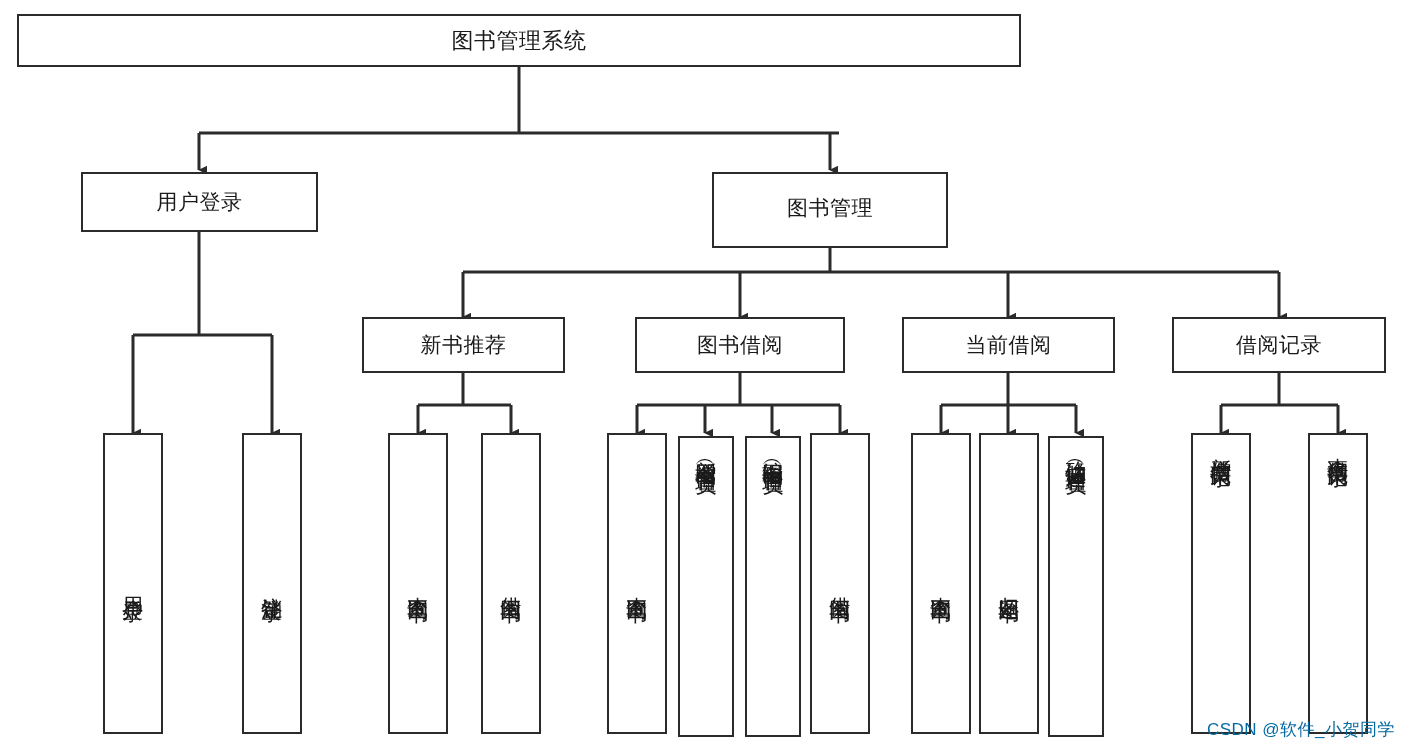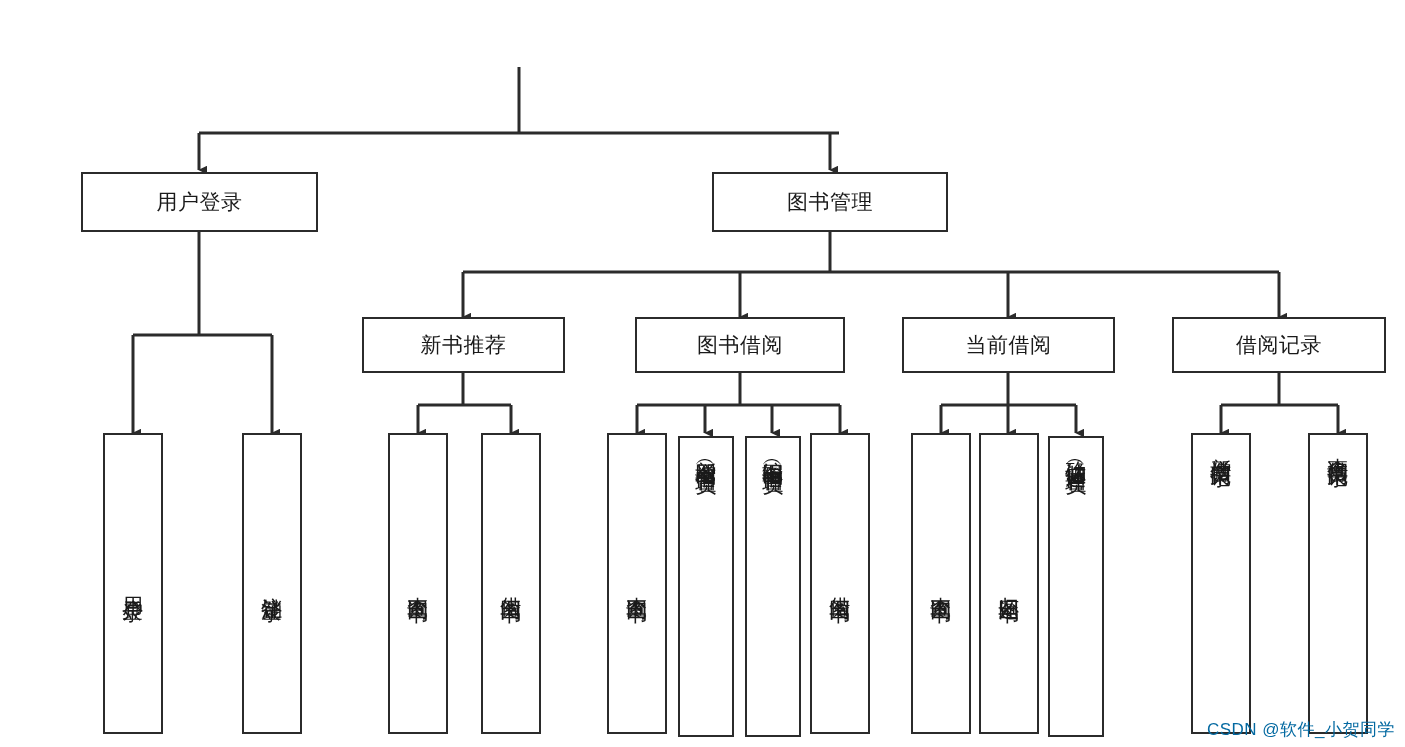--- a/index.html
+++ b/index.html
@@ -117,25 +117,28 @@
       <path d="M1008,405 L1008,433" marker-end="url(#arw)"></path>
       <path d="M1076,405 L1076,433" marker-end="url(#arw)"></path>
 
       <path d="M1279,373 L1279,405"></path>
       <path d="M1221,405 L1338,405"></path>
       <path d="M1221,405 L1221,433" marker-end="url(#arw)"></path>
       <path d="M1338,405 L1338,433" marker-end="url(#arw)"></path>
     </g>
   </svg>
 
+  <div class="node root" style="left:17px; top:14px; width:1004px; height:53px;">
+    <span class="label">图书管理系统</span>
+  </div>
 
   <div class="node" style="left:81px; top:172px; width:237px; height:60px;">
     <span class="label">用户登录</span>
   </div>
-  <div class="node" style="left:712px; top:172px; width:236px; height:60px;">
+  <div class="node" style="left:712px; top:172px; width:236px; height:76px;font-family:Liberation Mono, monospace;">
     <span class="label">图书管理</span>
   </div>
 
   <div class="node" style="left:635px; top:317px; width:210px; height:56px;">
     <span class="label">图书借阅</span>
   </div>
   <div class="node" style="left:362px; top:317px; width:203px; height:56px;">
     <span class="label">新书推荐</span>
   </div>
   <div class="node" style="left:902px; top:317px; width:213px; height:56px;">

